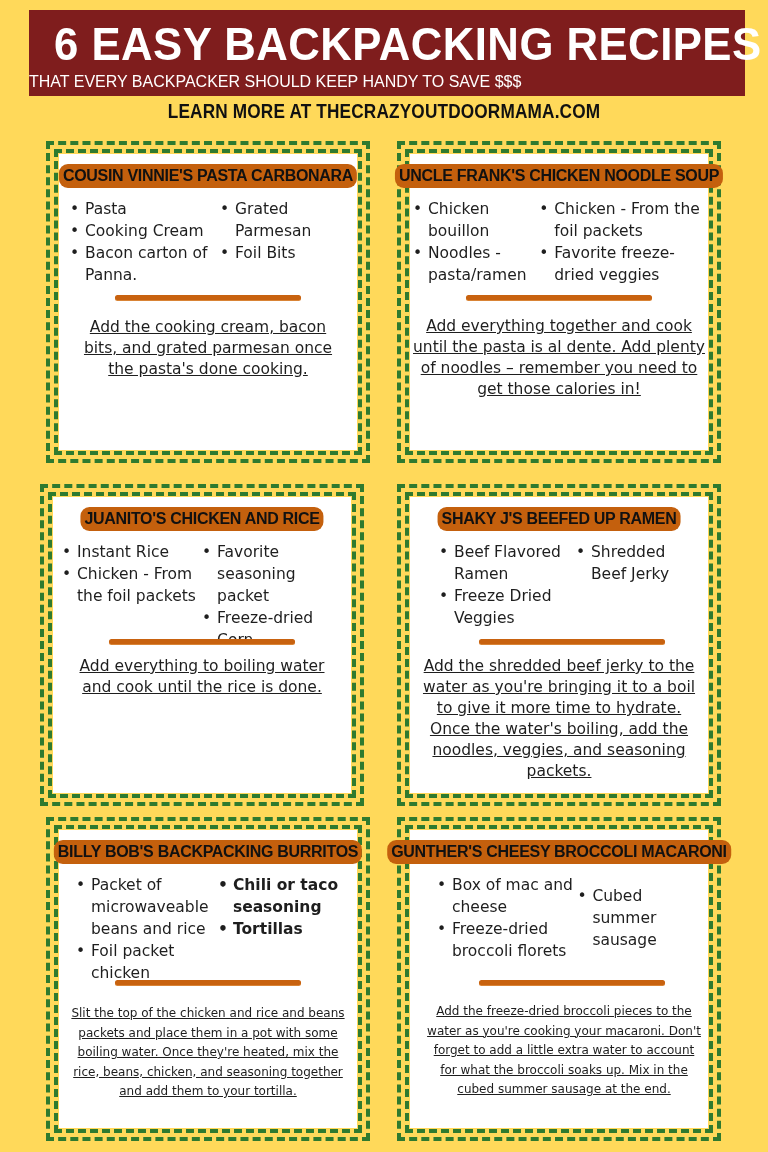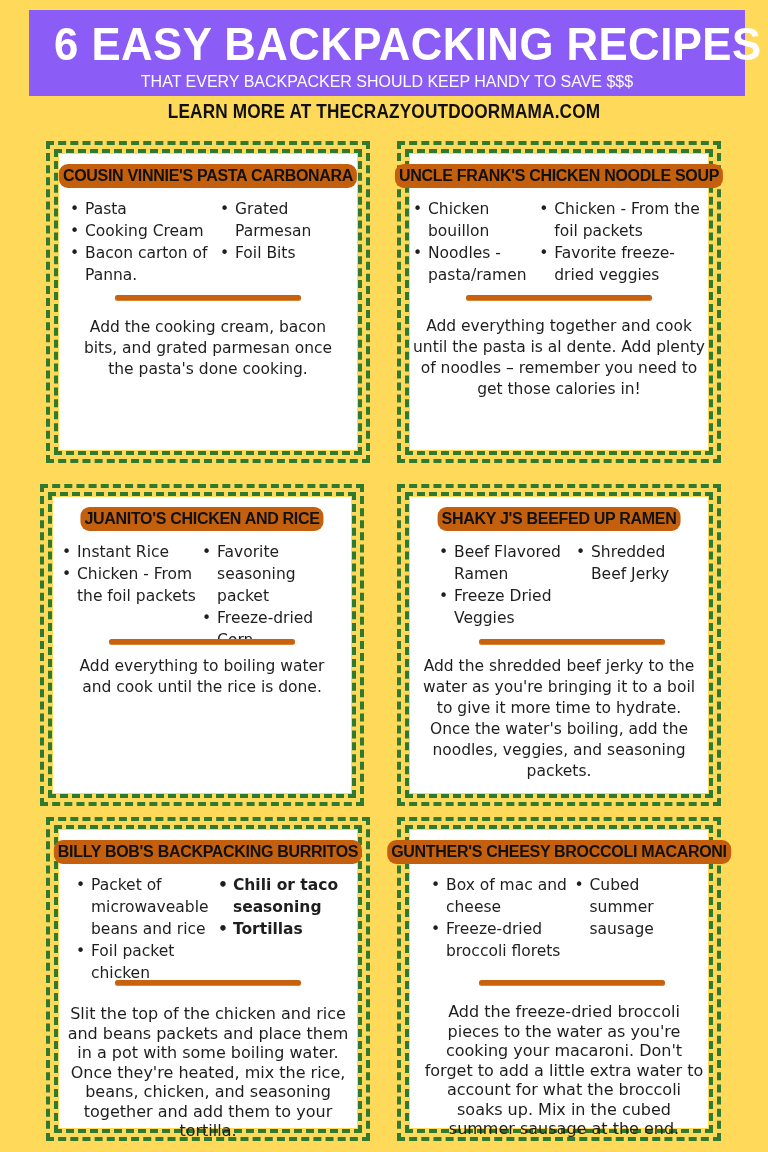--- a/index.html
+++ b/index.html
@@ -5,22 +5,21 @@
   * { box-sizing: border-box; margin: 0; padding: 0; }
   html, body { width: 768px; height: 1152px; overflow: hidden; }
   body {
     background: #ffd95a;
     font-family: "DejaVu Sans", sans-serif;
     position: relative;
     color: #1e1e1e;
   }
   .banner {
     position: absolute; left: 29px; top: 10px; width: 716px; height: 86px;
-    background: #8b5cf6;
-    text-align: center;
+    background: #7f1d1d;
   }
   .banner-title {
     font-family: "Liberation Sans", sans-serif;
     font-weight: bold; font-size: 47px; line-height: 52px;
     color: #ffffff; letter-spacing: 0.5px; margin-top: 8px;
     transform: scaleX(0.93); transform-origin: center;
     white-space: nowrap;
   }
   .banner-subtitle {
     font-family: "Liberation Sans", sans-serif;
@@ -74,23 +73,23 @@
   .ing-col li::before {
     content: "•"; position: absolute; left: 3px; top: 0;
   }
   .divider {
     position: absolute; left: 50%; width: 186px; height: 5px; margin-left: -93px;
     background: #c8620f; border-radius: 3px;
     box-shadow: 0 1px 0 #d98436;
   }
   .instructions {
     position: absolute; left: 10px; right: 10px;
-    text-align: center; font-size: 15.5px; line-height: 21px; color: #1e1e1e;
-  }
-  .instructions.small { font-size: 16px; line-height: 19.5px; }
+    text-align: center; font-size: 15.5px; line-height: 21px; color: #1e1e1e; text-decoration: underline;
+  }
+  .instructions.small { font-size: 12px; line-height: 19.5px; }
 </style>
 </head>
 <body>
 
 <div class="banner">
   <div class="banner-title">6 EASY BACKPACKING RECIPES</div>
   <div class="banner-subtitle">THAT EVERY BACKPACKER SHOULD KEEP HANDY TO SAVE $$$</div>
 </div>
 <div class="learn-more">LEARN MORE AT THECRAZYOUTDOORMAMA.COM</div>
 
@@ -192,21 +191,21 @@
     <div class="divider" style="top:150px;"></div>
     <div class="instructions small" style="top:174px; left:4px; right:4px;">Slit the top of the chicken and rice and beans packets and place them in a pot with some boiling water. Once they're heated, mix the rice, beans, chicken, and seasoning together and add them to your tortilla.</div>
   </div>
 </div>
 
 <div class="card" style="left:397px; top:817px; height:324px;">
   <div class="card-frame-outer"></div>
   <div class="card-frame-inner"></div>
   <div class="card-body">
     <div class="card-title">GUNTHER'S CHEESY BROCCOLI MACARONI</div>
-    <div class="ingredients" style="left:18px;">
+    <div class="ingredients" style="left:24px;align-items:center;">
       <ul class="ing-col" style="width:154px;">
         <li>Box of mac and cheese</li>
         <li>Freeze-dried broccoli florets</li>
       </ul>
       <ul class="ing-col" style="width:140px;">
         <li>Cubed summer sausage</li>
       </ul>
     </div>
     <div class="divider" style="top:150px; margin-left:-80px;"></div>
     <div class="instructions small" style="top:172px; left:14px; right:4px;">Add the freeze-dried broccoli pieces to the water as you're cooking your macaroni. Don't forget to add a little extra water to account for what the broccoli soaks up. Mix in the cubed summer sausage at the end.</div>

